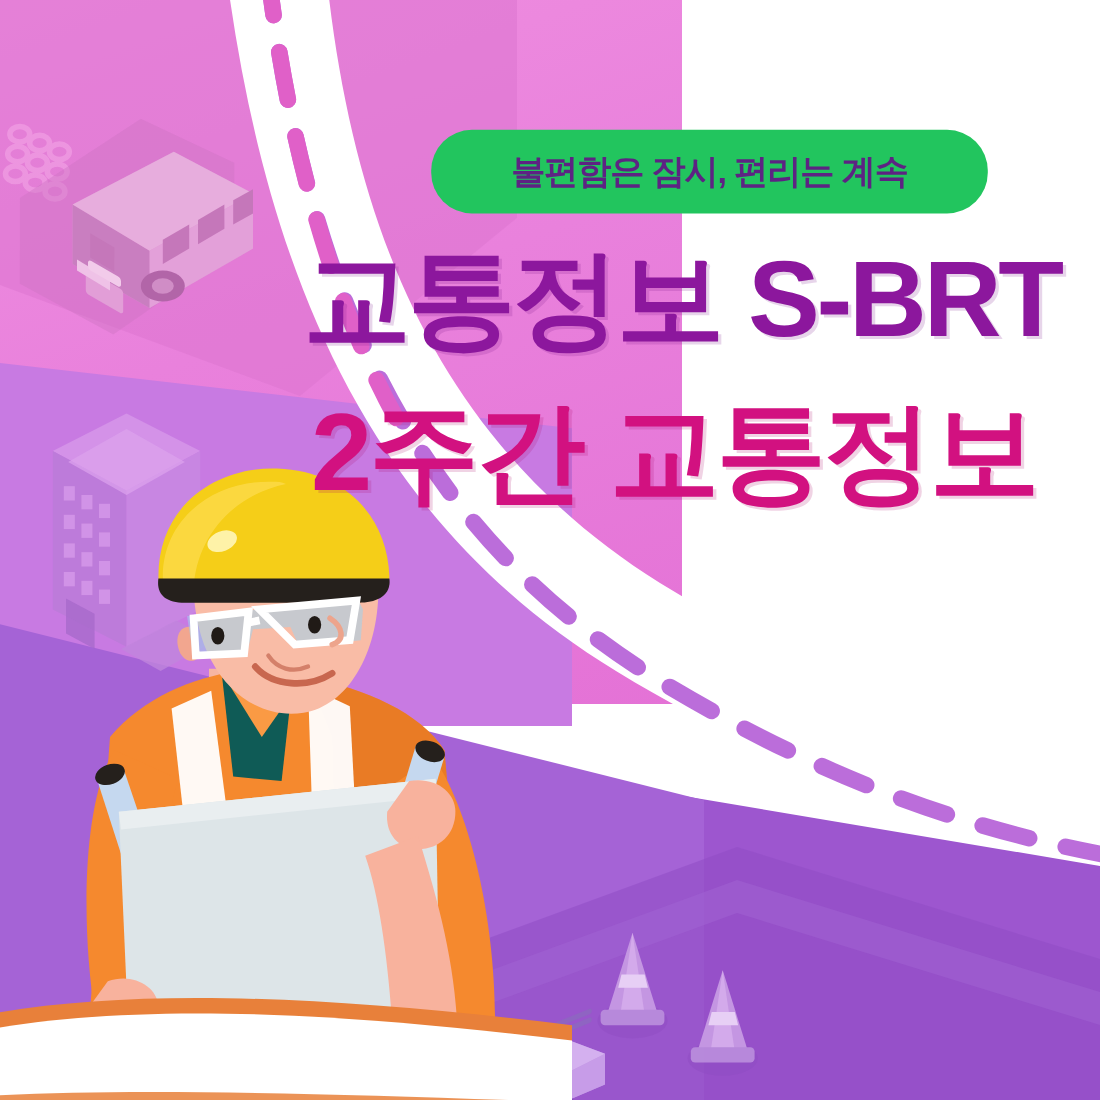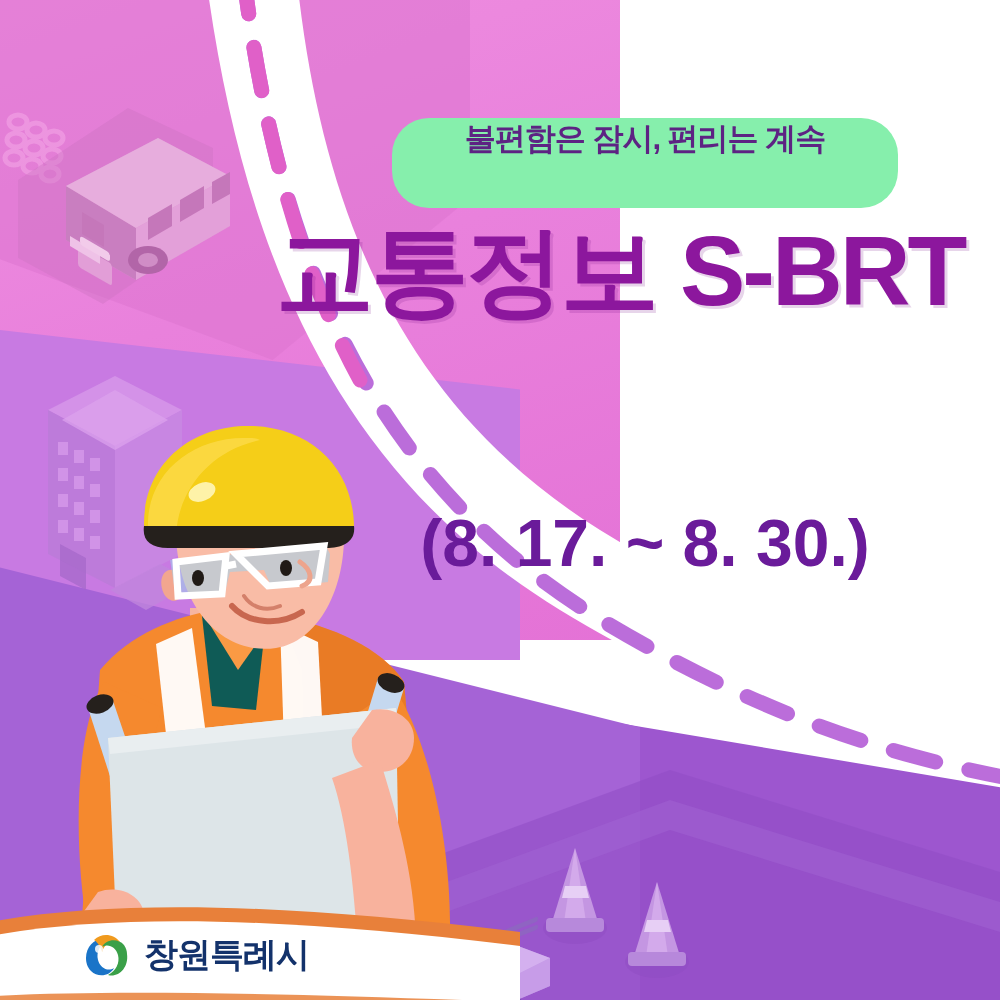--- a/index.html
+++ b/index.html
@@ -54,23 +54,23 @@
   .cones{left:520px;top:830px;width:200px;height:150px;}
   .truck{left:400px;top:900px;width:190px;height:110px;}
   .slab{left:370px;top:760px;width:640px;height:250px;}
 
   
   .worker{position:absolute;left:-20px;top:420px;width:620px;height:600px;}
 
   
   .badge{
     position:absolute;left:392px;top:118px;
-    width:506px;height:90px;border-radius:37px;
-    background:#86efac;
-    display:flex;align-items:flex-start;justify-content:center;
+    width:506px;height:76px;border-radius:37px;
+    background:#22c55e;
+    display:flex;align-items:center;justify-content:center;
   }
   .badge span{
     font-size:31px;font-weight:bold;color:#5d2383;
     letter-spacing:-1px;white-space:nowrap;
   }
 
   .h1{
     position:absolute;left:255px;top:222px;width:730px;
     text-align:center;
     font-size:98px;font-weight:bold;line-height:1.02;
@@ -293,38 +293,24 @@
 
       <path d="M400,340 C416,392 434,452 436,520 L378,532 C374,462 366,398 352,358 Z" fill="#f8b29d"></path>
     </svg>
   </div>
 
   <div class="badge">
     <span>불편함은 잠시, 편리는 계속</span>
   </div>
 
   <div class="h1">교통정보 S-BRT</div>
-  <div class="dates">(8. 17. ~ 8. 30.)</div>
+  <div class="h2">2주간 교통정보</div>
 
   <div class="logo-band">
     <svg viewBox="0 0 560 110" width="560" height="110">
       <path d="M0,26 C140,-6 330,2 560,30 L560,46 C330,18 140,12 0,44 Z" fill="#e8803a"></path>
       <path d="M0,40 C140,8 330,16 560,44 L560,110 L0,110 Z" fill="#ffffff"></path>
       <path d="M0,96 C140,86 330,92 560,100 L560,110 L0,110 Z" fill="#e8803a" opacity=".85"></path>
     </svg>
   </div>
 
-  <div class="logo-wrap">
-    <span class="logo-mark">
-      <svg viewBox="0 0 54 54" width="54" height="54">
-        <path d="M6,30 C6,16 18,8 28,12 C20,16 16,24 18,32 C20,40 28,44 34,40
-                 C30,48 18,50 11,43 C7,39 6,34 6,30 Z" fill="#1a74c8"></path>
-        <path d="M14,12 C22,4 34,6 40,14 C32,12 24,16 22,24 C20,17 16,13 14,12 Z" fill="#f09a1e"></path>
-        <path d="M47,26 C49,40 38,50 28,47 C36,43 40,35 38,27 C36,19 28,15 22,19
-                 C26,11 38,10 44,17 C46,20 47,23 47,26 Z" fill="#3aa048"></path>
-        <circle cx="19" cy="21" r="4" fill="#ffffff" opacity=".85"></circle>
-        <circle cx="34" cy="33" r="4" fill="#ffffff" opacity=".85"></circle>
-      </svg>
-    </span>
-    <span class="logo-text">창원특례시</span>
-  </div>
 
 </div>
 
 </body></html>

